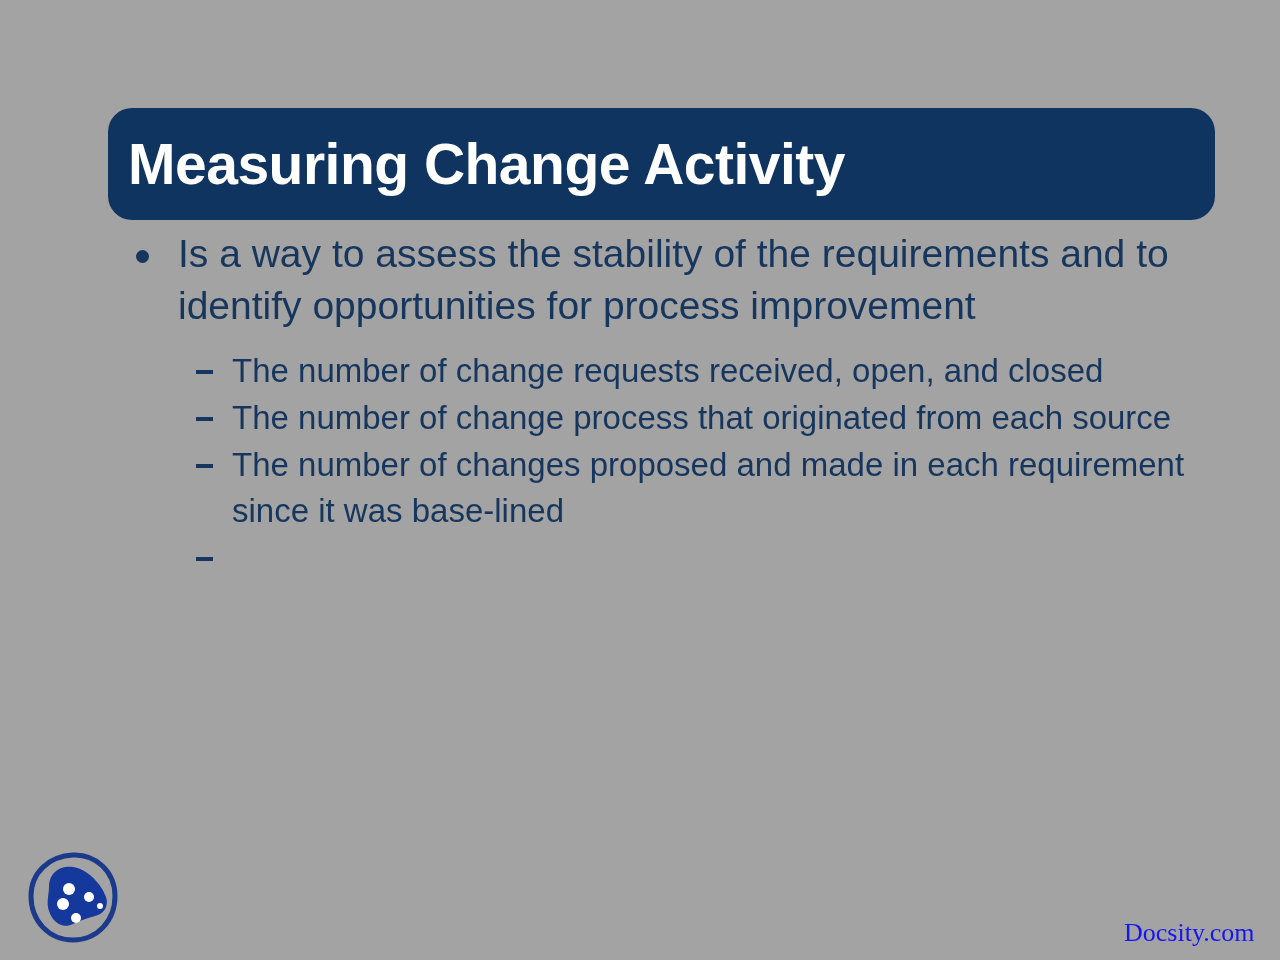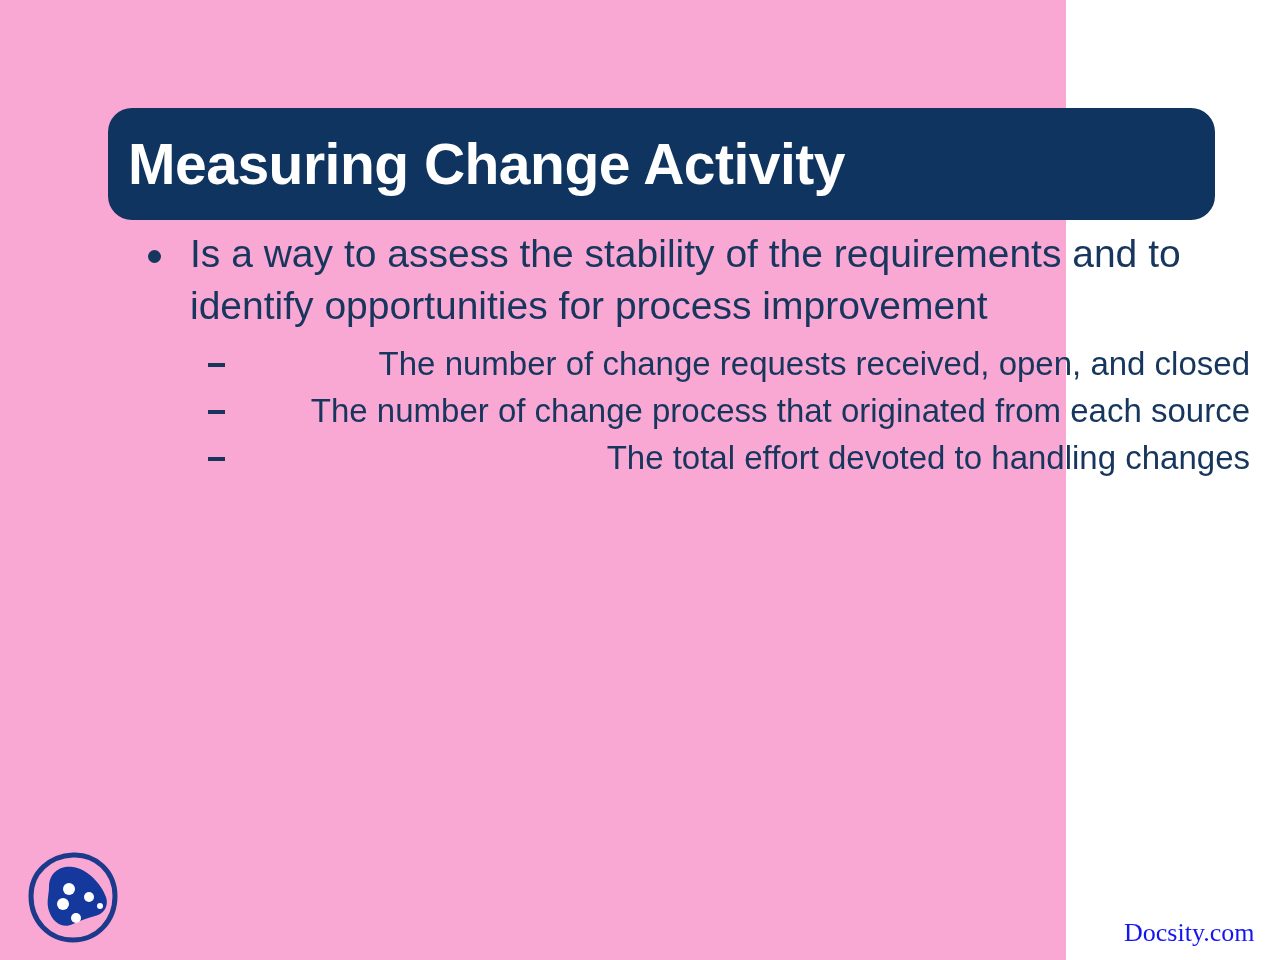--- a/index.html
+++ b/index.html
@@ -12,23 +12,23 @@
     height: 960px;
     background: #ffffff;
     font-family: "Liberation Sans", sans-serif;
     overflow: hidden;
     position: relative;
   }
 
   .slide {
     position: absolute;
     inset: 0;
-    width: 1066px;
+    width: 1280px;
     height: 960px;
-    background: #f9a8d4;
+    background: #a3a3a3;
   }
 
   
   .title-bar {
     position: absolute;
     left: 108px;
     top: 108px;
     width: 1107px;
     height: 112px;
     background: #0F3460;
@@ -44,21 +44,21 @@
     font-size: 57px;
     line-height: 1;
     letter-spacing: -0.5px;
     margin-left: 20px;
     white-space: nowrap;
   }
 
   
   .body-content {
     position: absolute;
-    left: 120px;
+    left: 108px;
     top: 228px;
     width: 1130px;
   }
 
   ul.lvl1, ul.lvl2 {
     list-style: none;
     margin: 0;
     padding: 0;
   }
 
@@ -78,22 +78,21 @@
     width: 13px;
     height: 13px;
     background: #17365D;
     border-radius: 50%;
   }
   li.bullet-1 > .btext {
     display: block;
   }
 
   ul.lvl2 {
-    margin-top: 9px;
-    text-align: right;
+    margin-top: 16px;
   }
 
   li.bullet-2 {
     position: relative;
     color: #17365D;
     font-family: "Liberation Sans", sans-serif;
     font-size: 33px;
     line-height: 46px;
     padding-left: 124px;
     margin: 0 0 1px 0;
@@ -154,24 +153,24 @@
       <li class="bullet-2">
         <span class="marker-dash"></span>
         <span class="btext">The number of change requests received, open, and closed</span>
       </li>
       <li class="bullet-2">
         <span class="marker-dash"></span>
         <span class="btext">The number of change process that originated from each source</span>
       </li>
       <li class="bullet-2">
         <span class="marker-dash"></span>
+        <span class="btext">The number of changes proposed and made in each requirement since it was base-lined</span>
       </li>
       <li class="bullet-2">
         <span class="marker-dash"></span>
-        <span class="btext">The total effort devoted to handling changes</span>
       </li>
     </ul>
   </div>
 
   <div class="logo">
     <svg width="92" height="92" viewBox="0 0 92 92" xmlns="http://www.w3.org/2000/svg">
       <path d="M46 4 C68 3 88 20 88 45 C88 70 70 89 46 89 C22 89 4 70 4 45 C4 21 23 5 46 4 Z" fill="none" stroke="#1B3A8C" stroke-width="5" stroke-linecap="round"></path>
       <path d="M22 36 C22 21 34 14 46 16 C60 18 74 32 79 46
                C82 55 77 63 68 65 C60 67 52 70 46 73
                C36 78 26 72 22 60 C19 51 22 44 22 36 Z" fill="#14389C"></path>

